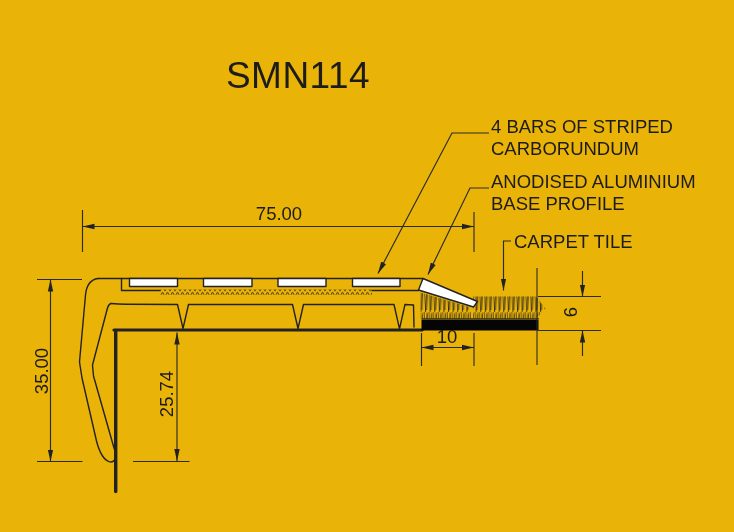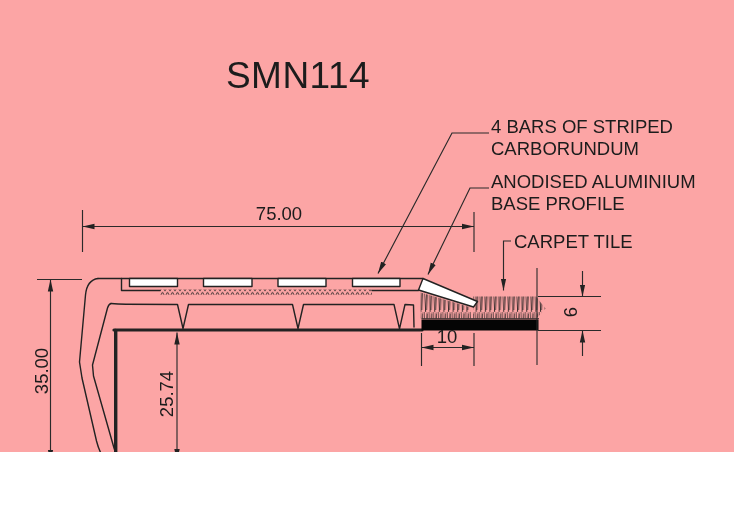--- a/index.html
+++ b/index.html
@@ -1,19 +1,19 @@
 <!DOCTYPE html>
 <html><head>
 <meta charset="utf-8">
 <style>
   html,body{margin:0;padding:0;background:#ffffff;}
   .page{
     position:relative;
-    width:734px;height:452px;
-    background:#fca5a5;
+    width:734px;height:532px;
+    background:#eab308;
     overflow:hidden;
     font-family:"Liberation Sans","DejaVu Sans",sans-serif;
   }
   svg{display:block;}
   text{
     fill:#1c1c1c;
     font-family:"Liberation Sans","DejaVu Sans",sans-serif;
   }
   .title-text{font-size:37px;letter-spacing:0.5px;}
   .note-text{font-size:18.5px;}

